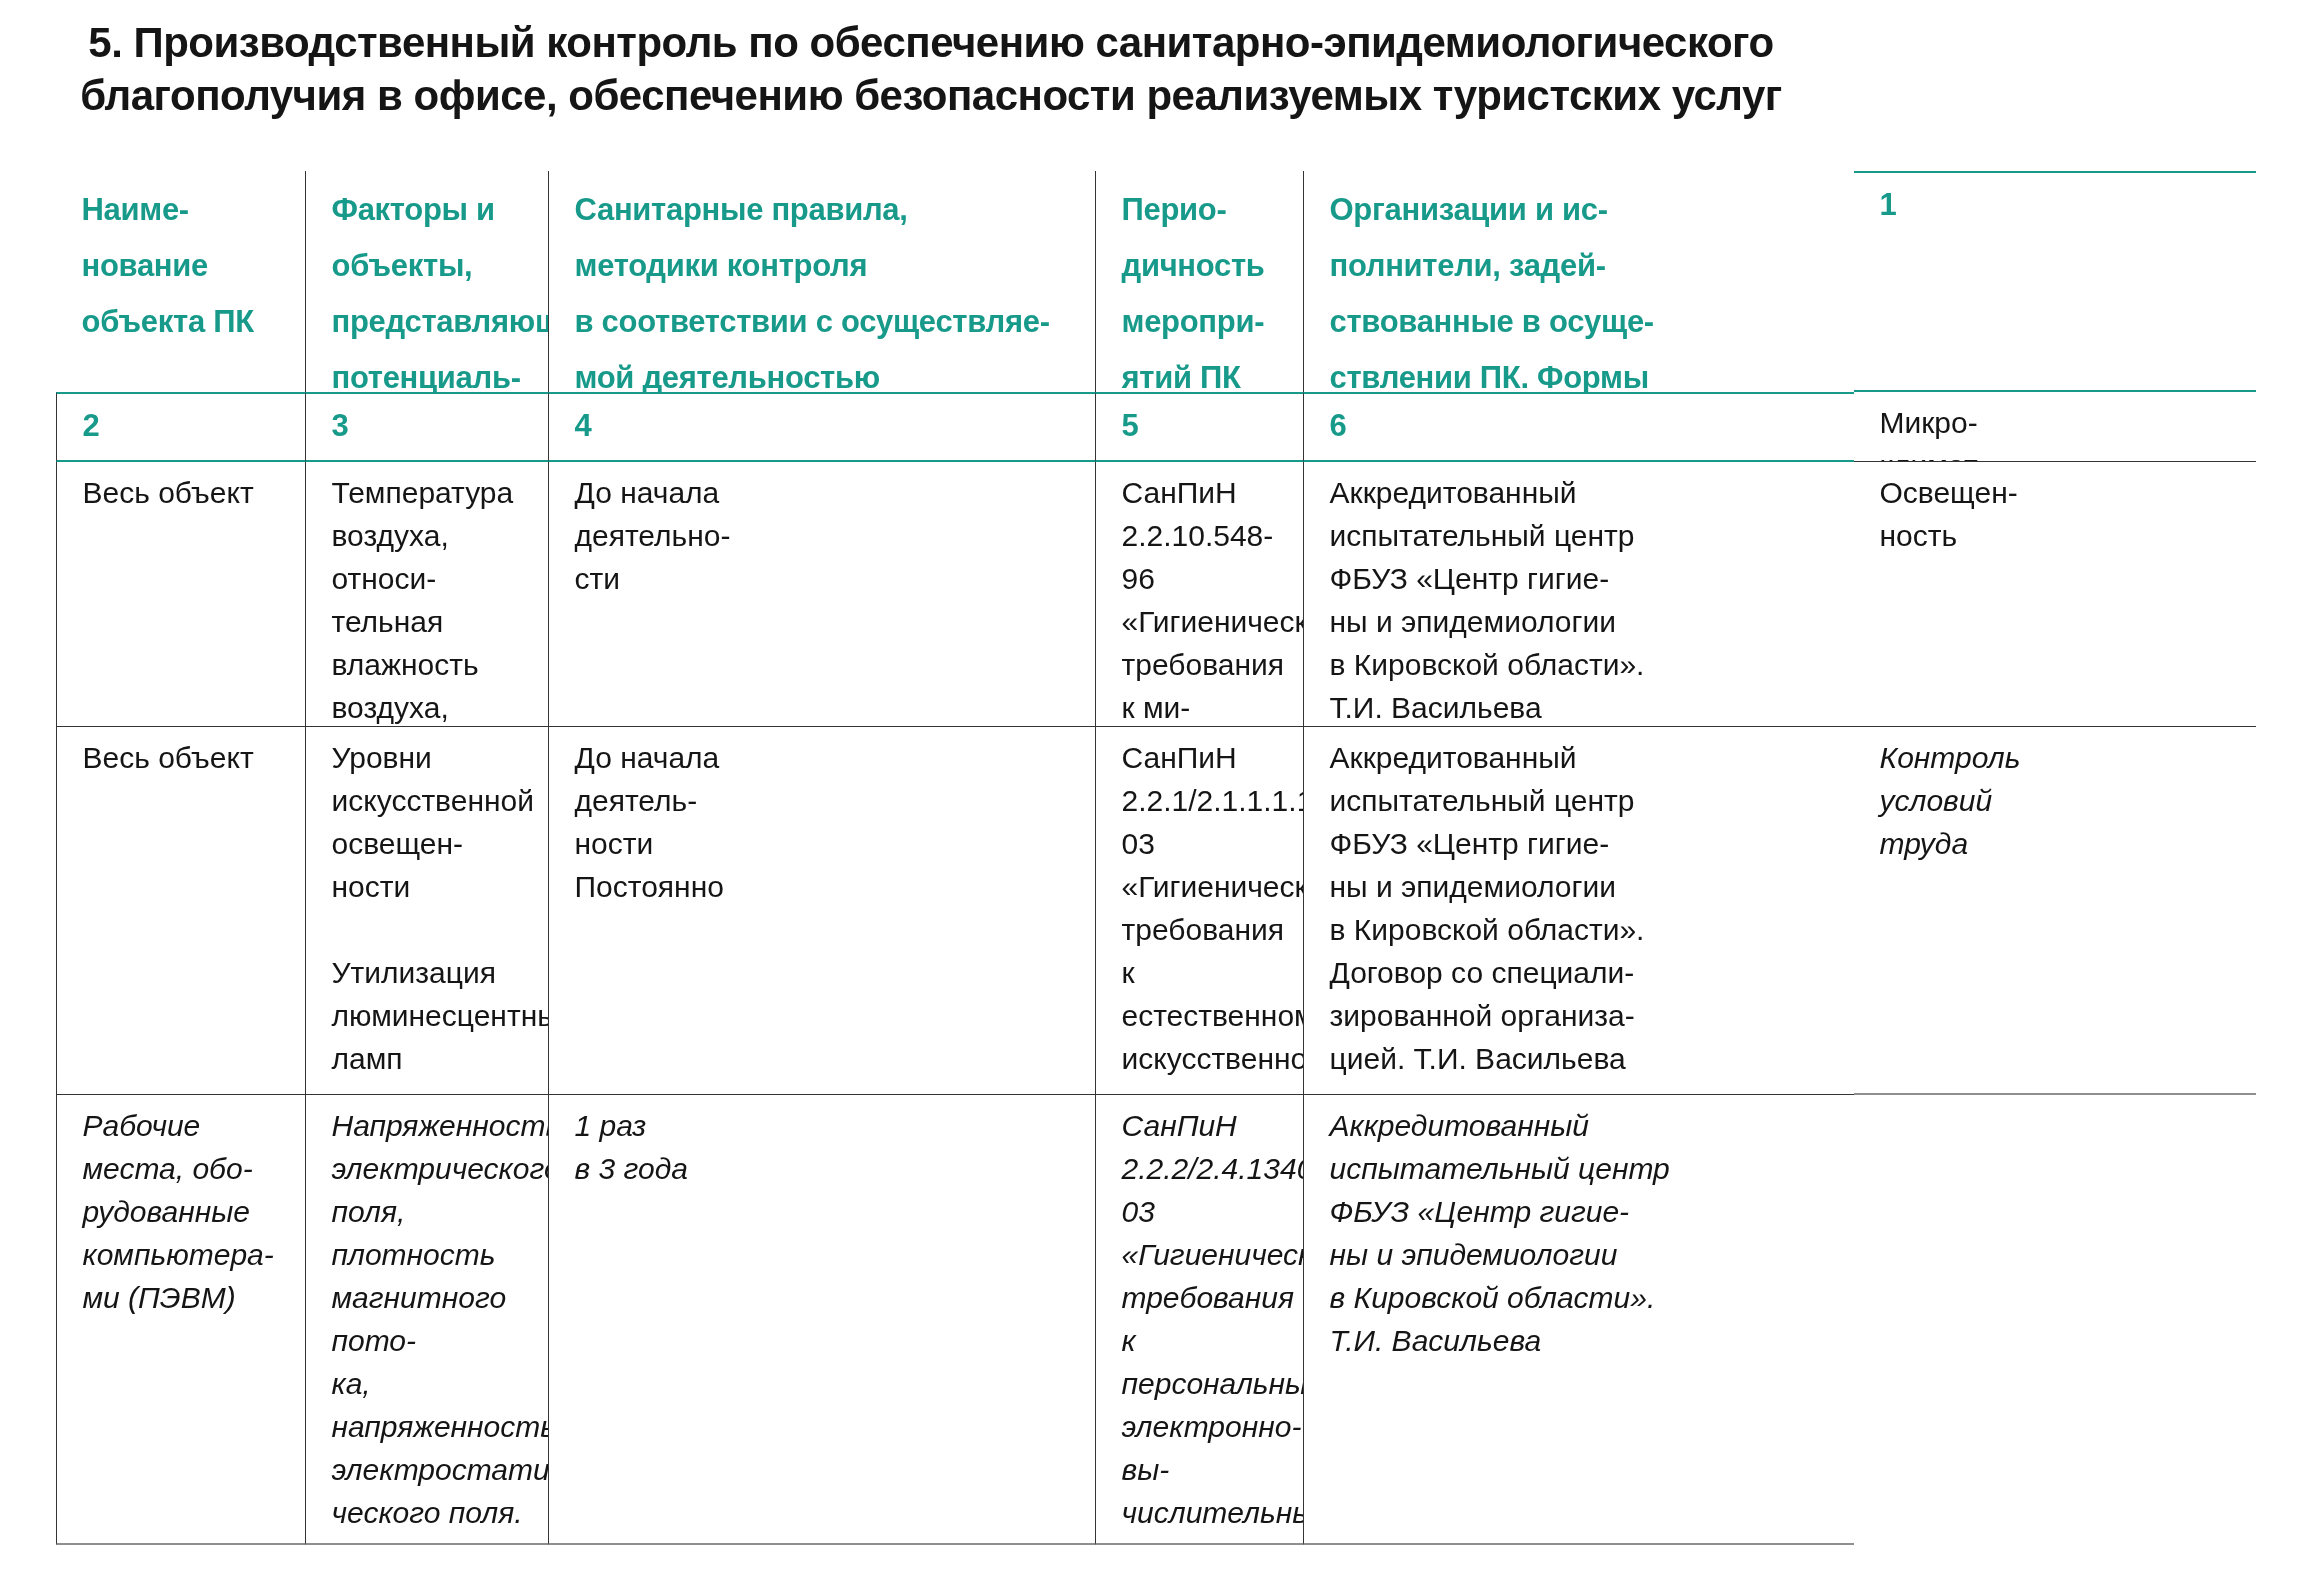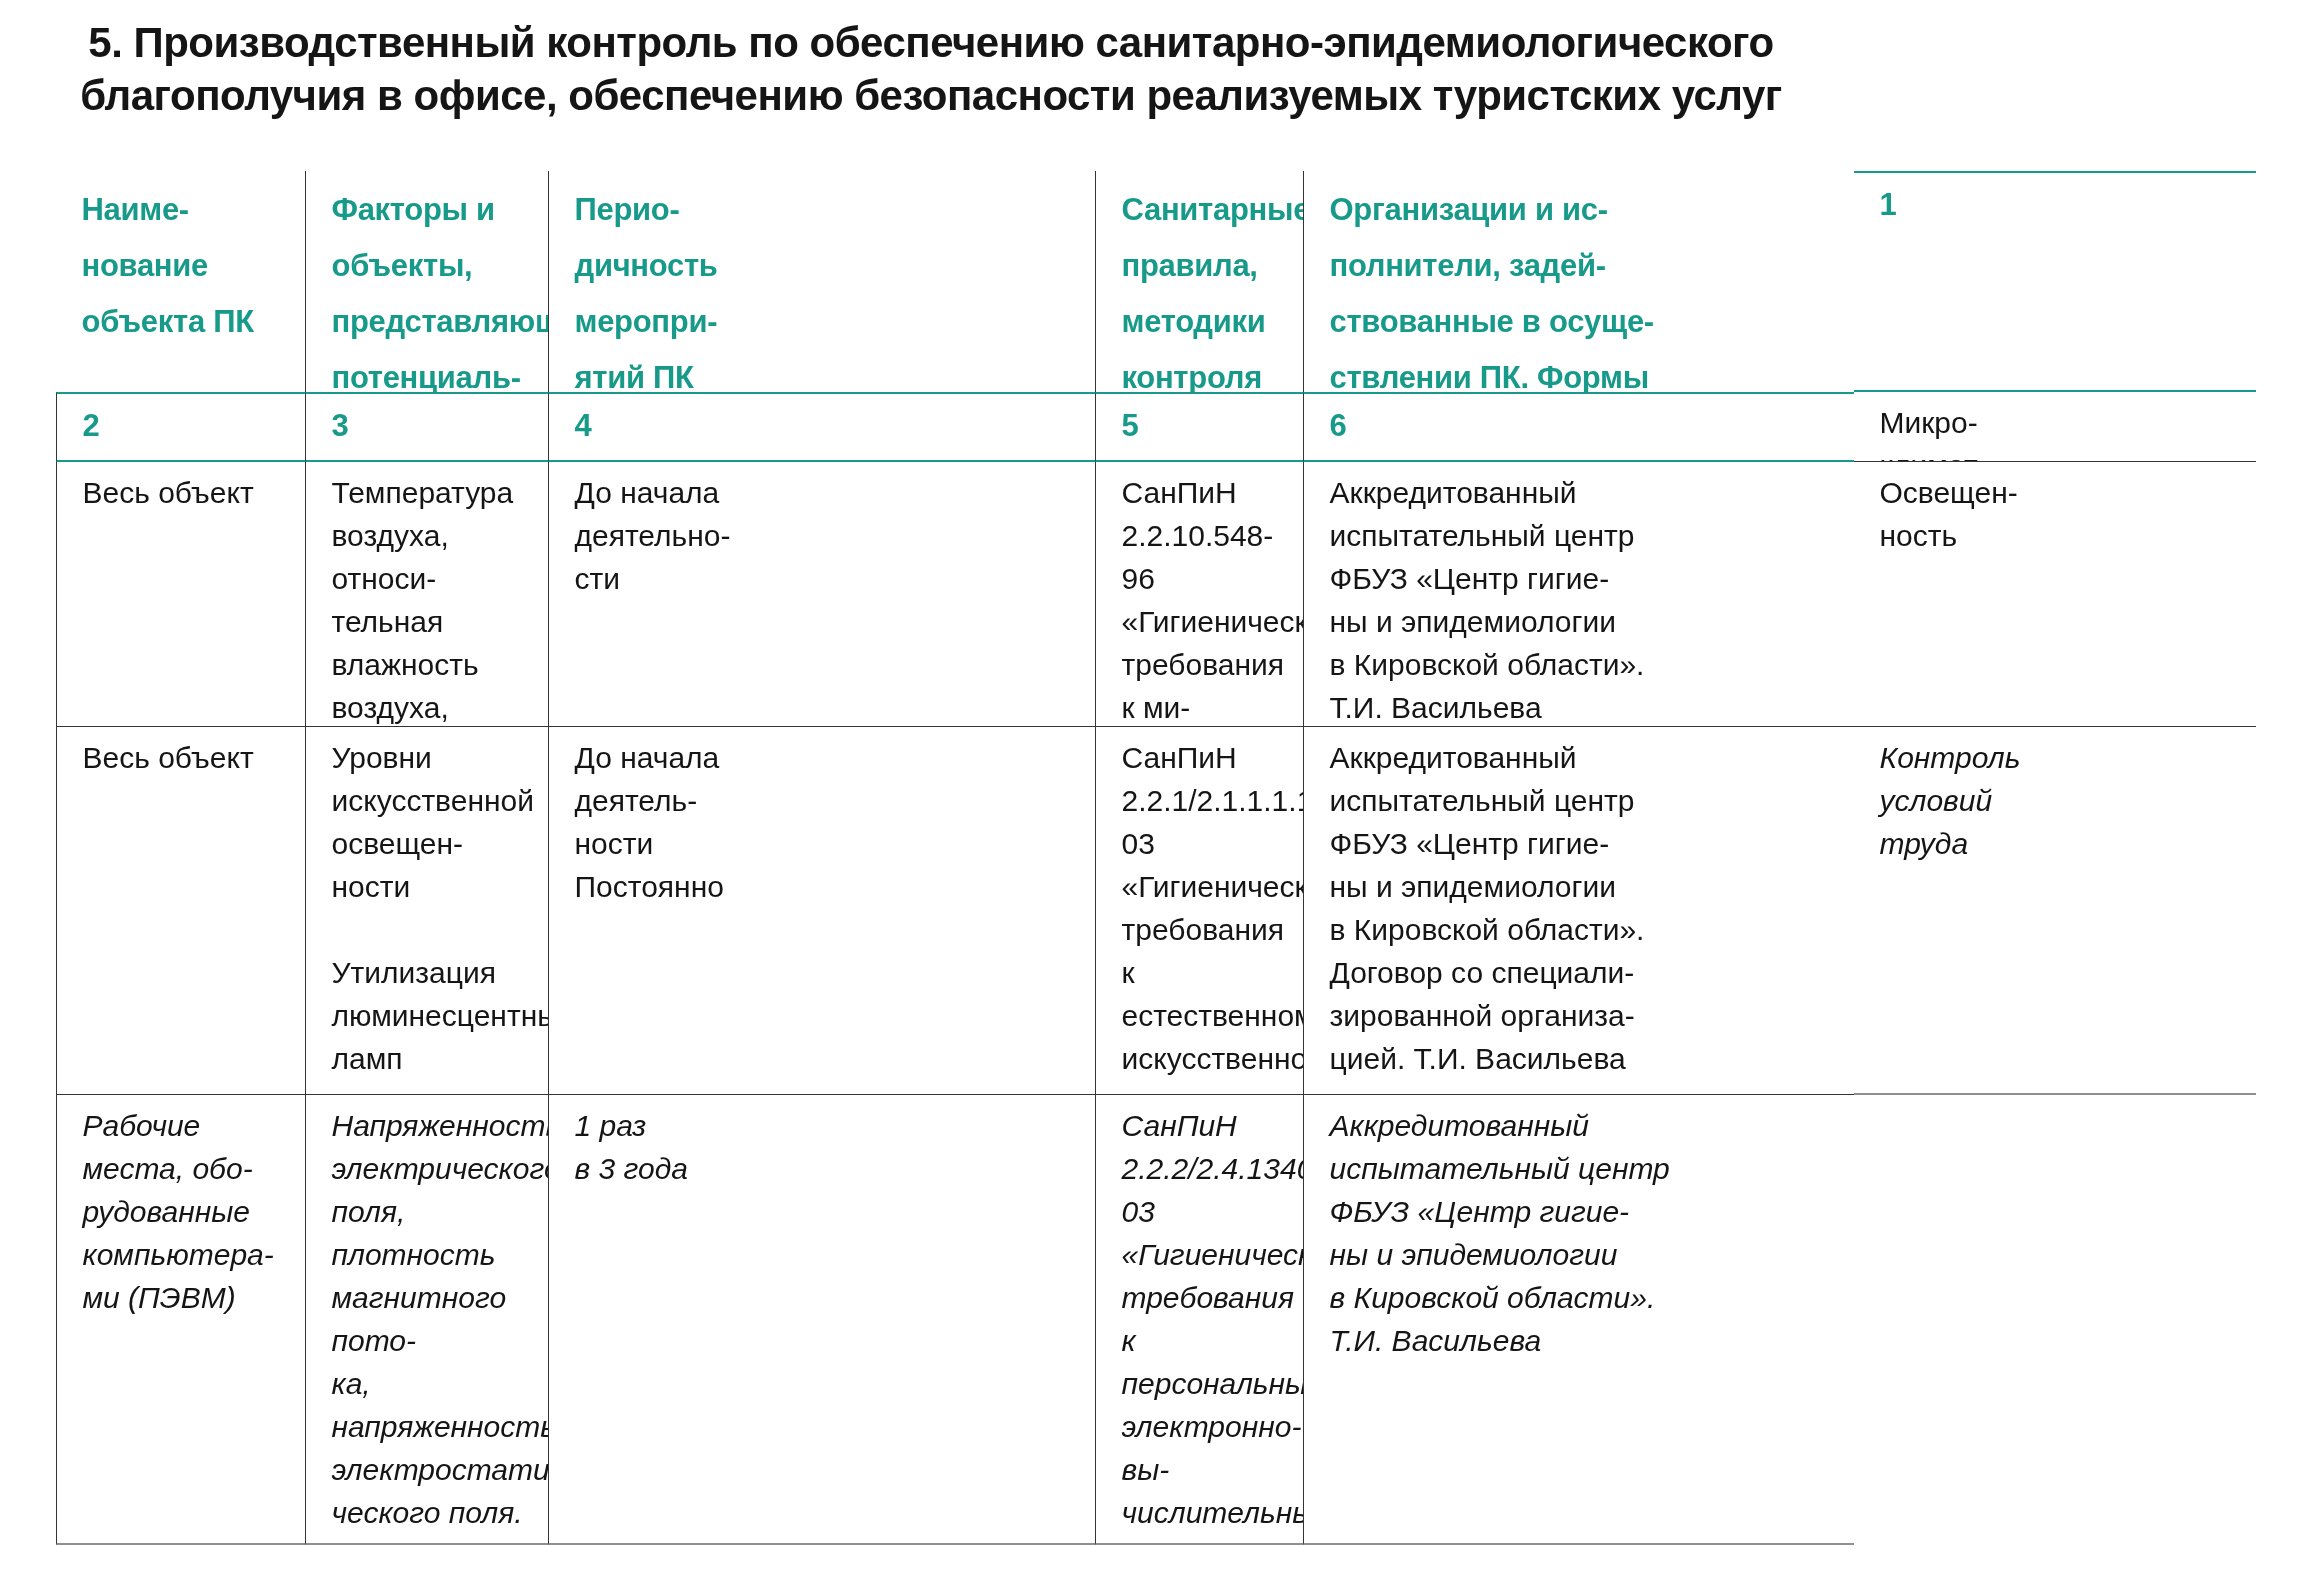--- a/index.html
+++ b/index.html
@@ -54,28 +54,28 @@
 <div class="pc-table">
 
   <div class="cell head">Наиме-
 нование
 объекта ПК</div>
   <div class="cell head vline">Факторы и объекты,
 представляющие потенциаль-
 ную опасность для челове-
 ка и среды его обитания.
 Мероприятие в рамках ПК</div>
+  <div class="cell head vline">Санитарные правила,
+методики контроля
+в соответствии с осуществляе-
+мой деятельностью</div>
   <div class="cell head vline">Перио-
 дичность
 меропри-
 ятий ПК</div>
-  <div class="cell head vline">Санитарные правила,
-методики контроля
-в соответствии с осуществляе-
-мой деятельностью</div>
   <div class="cell head vline">Организации и ис-
 полнители, задей-
 ствованные в осуще-
 ствлении ПК. Формы
 учета и отчетности</div>
 
   <div class="cell num">1</div>
   <div class="cell num vline">2</div>
   <div class="cell num vline">3</div>
   <div class="cell num vline">4</div>

